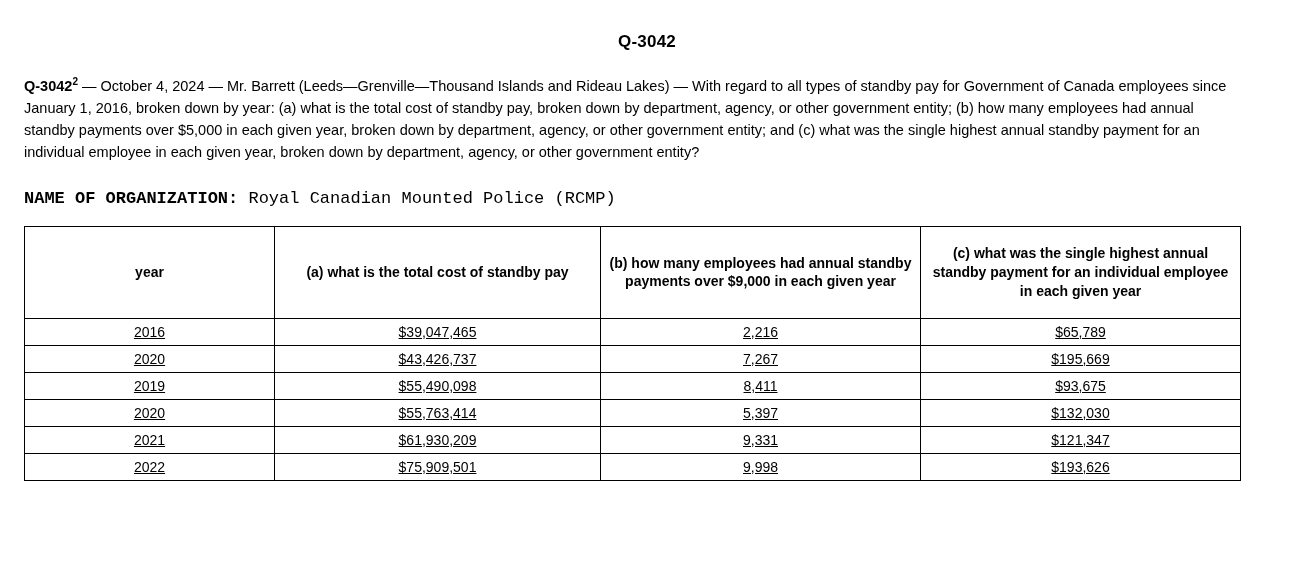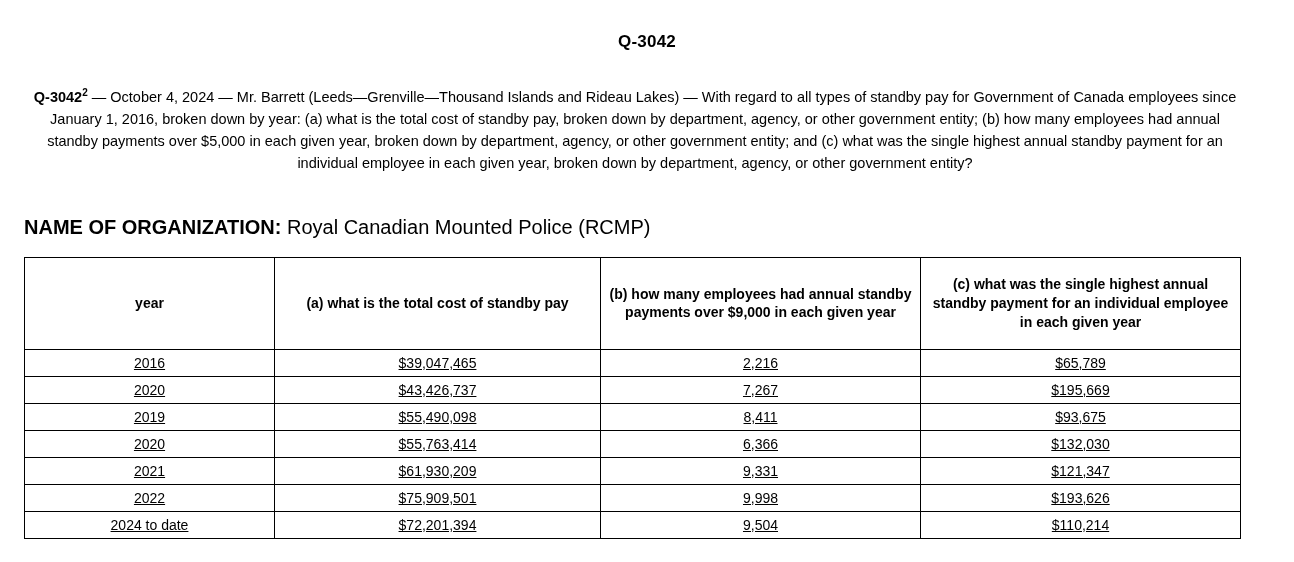--- a/index.html
+++ b/index.html
@@ -22,37 +22,38 @@
     padding: 0 24px;
   }
   .doc-title {
     text-align: center;
     font-size: 17px;
     font-weight: bold;
     margin-top: 32px;
     letter-spacing: 0.2px;
   }
   .question-block {
-    margin-top: 33px;
+    margin-top: 22px;
     font-size: 14.5px;
     line-height: 1.52;
-    text-align: center;
+    text-align: left;
     max-width: 1222px;
   }
   .q-ref {
     font-weight: bold;
   }
   .q-ref sup {
     font-size: 10px;
     font-weight: bold;
     vertical-align: super;
   }
   .org-line {
-    margin-top: 42px;
-    font-size: 20px;
+    margin-top: 26px;
+    font-size: 17px;
+    font-family: Liberation Mono, monospace;
   }
   .org-label {
     font-weight: bold;
   }
   table.data-table {
     margin-top: 18px;
     border-collapse: collapse;
     table-layout: fixed;
     width: 1216px;
     font-size: 14px;
@@ -129,37 +130,31 @@
       </tr>
       <tr>
         <td>2019</td>
         <td>$55,490,098</td>
         <td>8,411</td>
         <td>$93,675</td>
       </tr>
       <tr>
         <td>2020</td>
         <td>$55,763,414</td>
-        <td>6,366</td>
+        <td>5,397</td>
         <td>$132,030</td>
       </tr>
       <tr>
         <td>2021</td>
         <td>$61,930,209</td>
         <td>9,331</td>
         <td>$121,347</td>
       </tr>
       <tr>
         <td>2022</td>
         <td>$75,909,501</td>
         <td>9,998</td>
         <td>$193,626</td>
       </tr>
-      <tr>
-        <td>2024 to date</td>
-        <td>$72,201,394</td>
-        <td>9,504</td>
-        <td>$110,214</td>
-      </tr>
     </tbody>
   </table>
 
 </div>
 
 </body></html>

